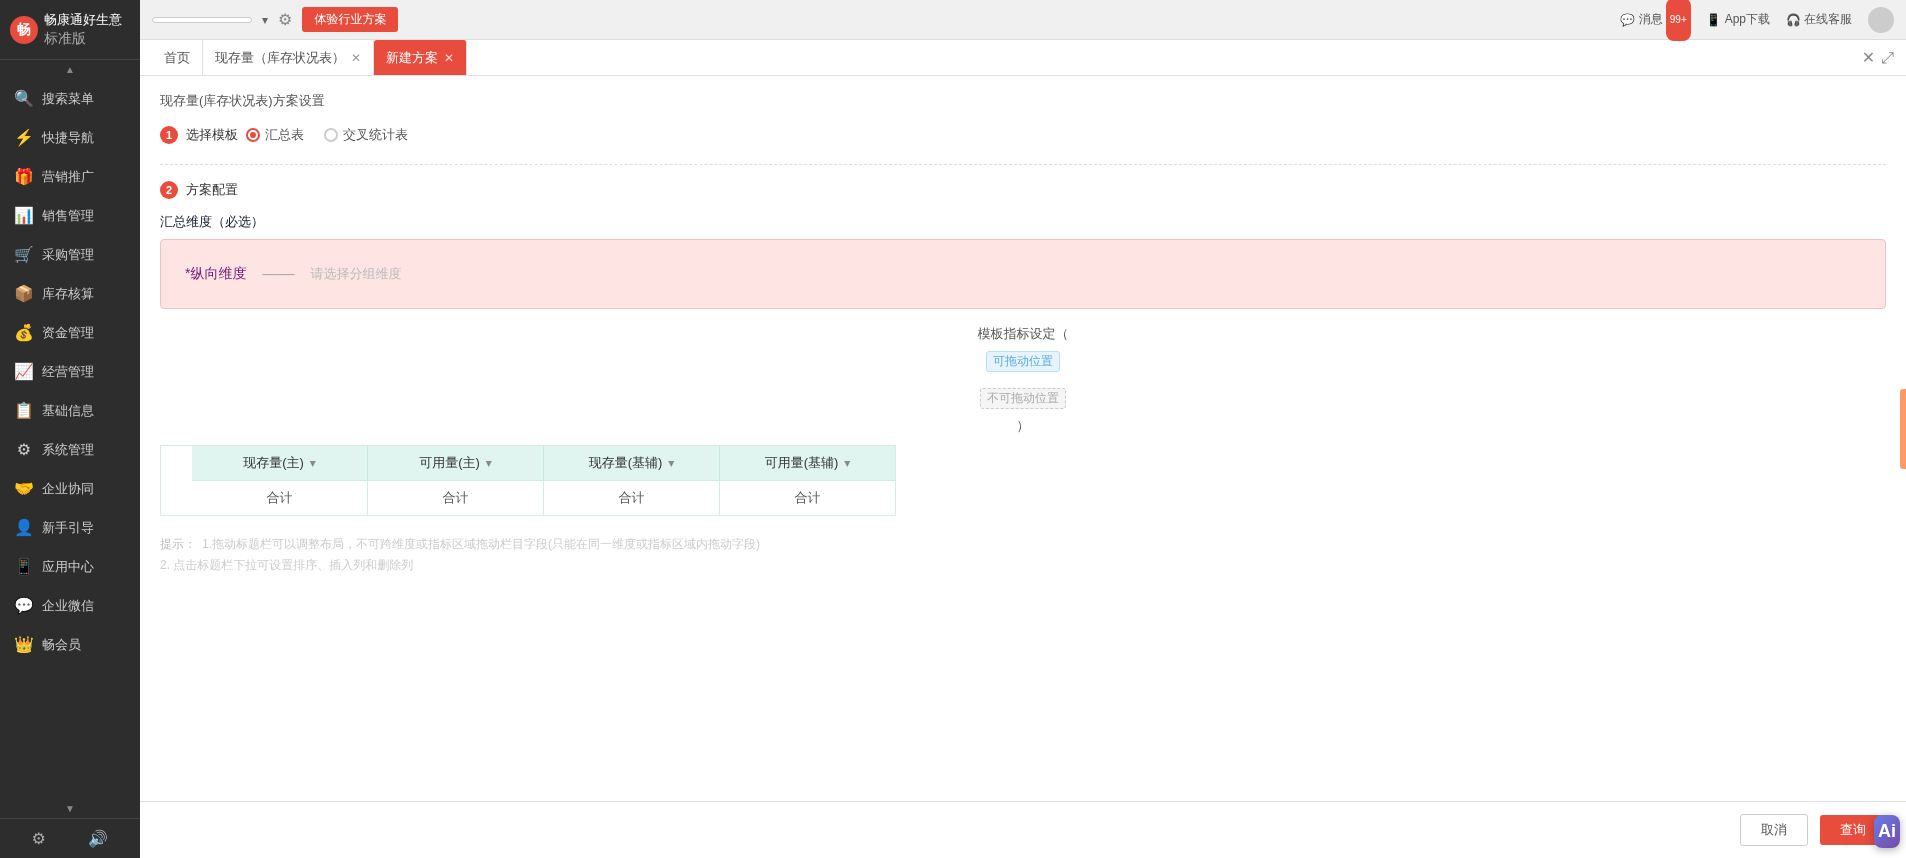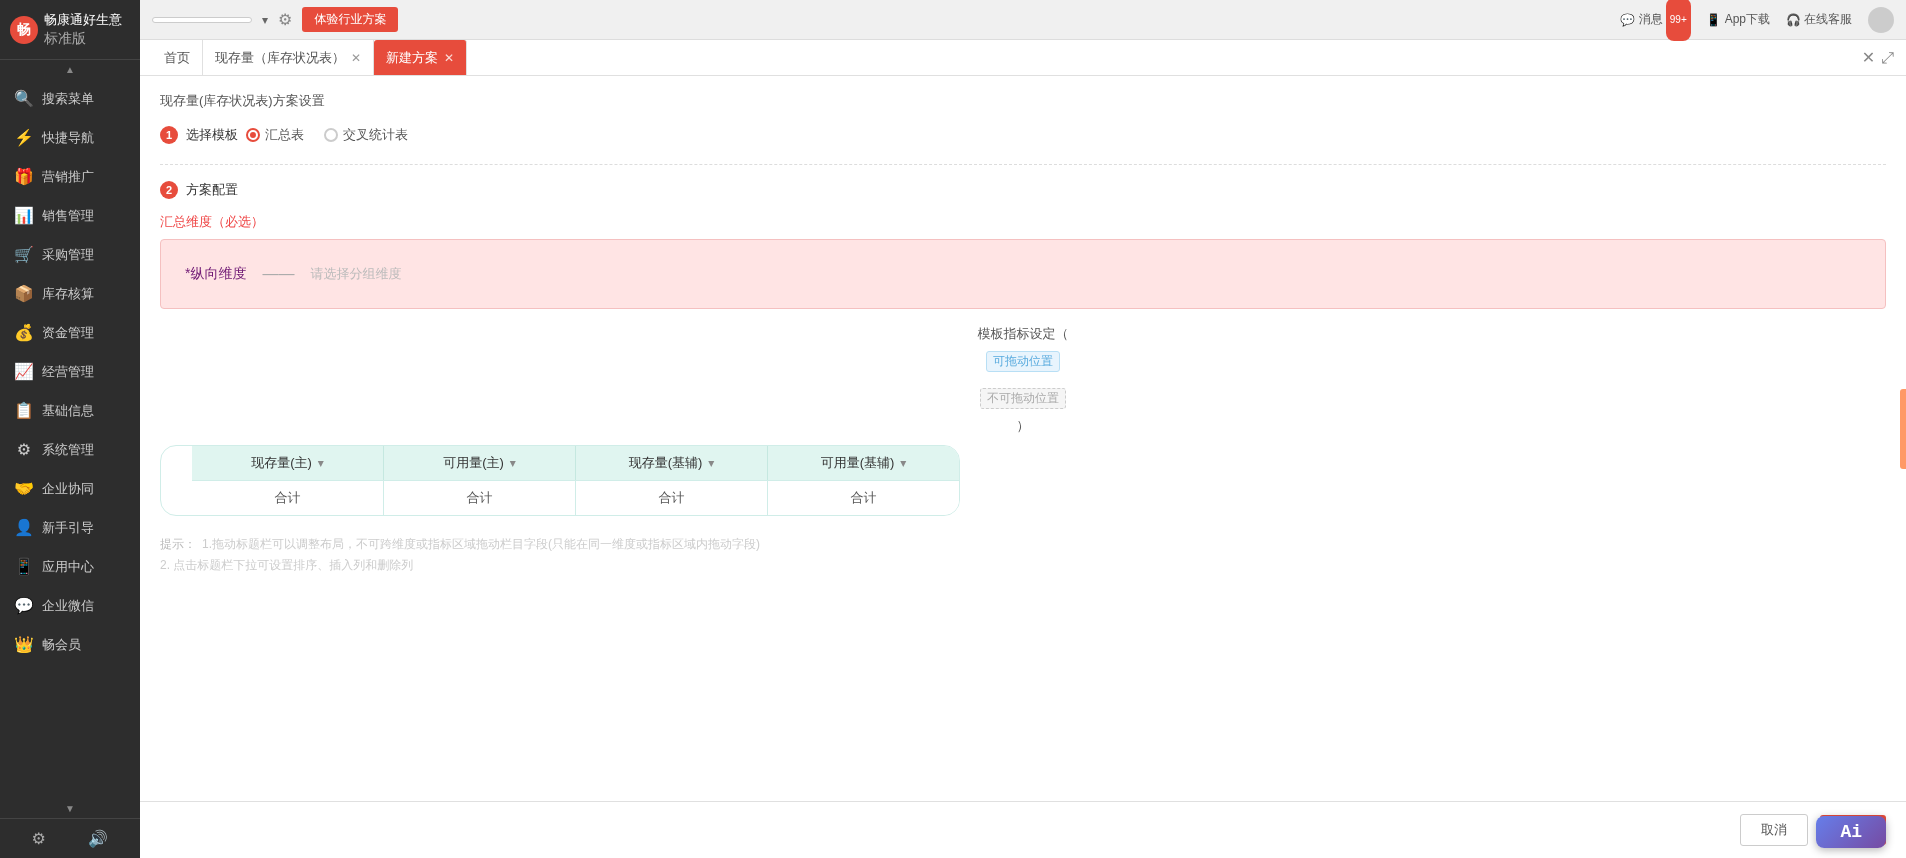--- a/index.html
+++ b/index.html
@@ -164,21 +164,21 @@
     .radio-dot {
       width: 14px; height: 14px;
       border: 2px solid #ccc;
       border-radius: 50%;
       display: flex; align-items: center; justify-content: center;
     }
     .radio-dot.selected { border-color: #e74c3c; }
     .radio-dot.selected::after { content: ''; width: 6px; height: 6px; background: #e74c3c; border-radius: 50%; }
 
     
-    .dimension-label { font-size: 13px; color: #ef4444; margin-bottom: 8px; }
+    .dimension-label { font-size: 13px; color: #0f172a; margin-bottom: 8px; }
     .dimension-box {
       background: #ffe4e4;
       border: 1px solid #f5c0c0;
       border-radius: 4px;
       padding: 20px 24px;
       display: flex;
       align-items: center;
       gap: 16px;
       min-height: 70px;
     }
@@ -202,21 +202,21 @@
       border: 1px dashed #ccc;
       border-radius: 3px;
       padding: 1px 6px;
       font-size: 12px;
       color: #aaa;
     }
 
     
     .stats-section { margin-top: 10px; }
     .stats-label { color: #4db6ac; font-size: 13px; margin-bottom: 8px; }
-    .stats-table { border: 1px solid #d0ede8; border-radius: 16px; overflow: hidden; width: 800px; padding-left: 31px; }
+    .stats-table { border: 1px solid #d0ede8; border-radius: 0; overflow: hidden; width: 736px; padding-left: 31px; }
     .stats-table-header { display: flex; background: #e0f5f0; }
     .stats-col {
       flex: 1;
       display: flex;
       align-items: center;
       justify-content: center;
       padding: 8px 12px;
       border-right: 1px solid #c5e8e0;
       font-size: 13px;
       color: #333;
@@ -292,31 +292,30 @@
       width: 6px;
       background: #f96;
       height: 80px;
       border-radius: 3px 0 0 3px;
       transform: translateY(-50%);
     }
 
     
     .ai-badge {
       position: fixed;
-      right: 20px;
+      right: 6px;
       bottom: 10px;
       background: linear-gradient(135deg, #667eea, #764ba2);
       color: #fff;
       border-radius: 8px;
-      padding: 6px 24px;
+      padding: 6px 4px;
       font-size: 18px;
       font-weight: bold;
       cursor: pointer;
       box-shadow: 0 2px 8px rgba(0,0,0,0.3);
-      font-family: Liberation Mono, monospace;
     }
   </style>
 </head>
 <body>
 
 <div class="sidebar">
   <div class="sidebar-logo">
     <div class="logo-icon">畅</div>
     <div class="logo-text">
       <div class="main">畅康通好生意</div>

